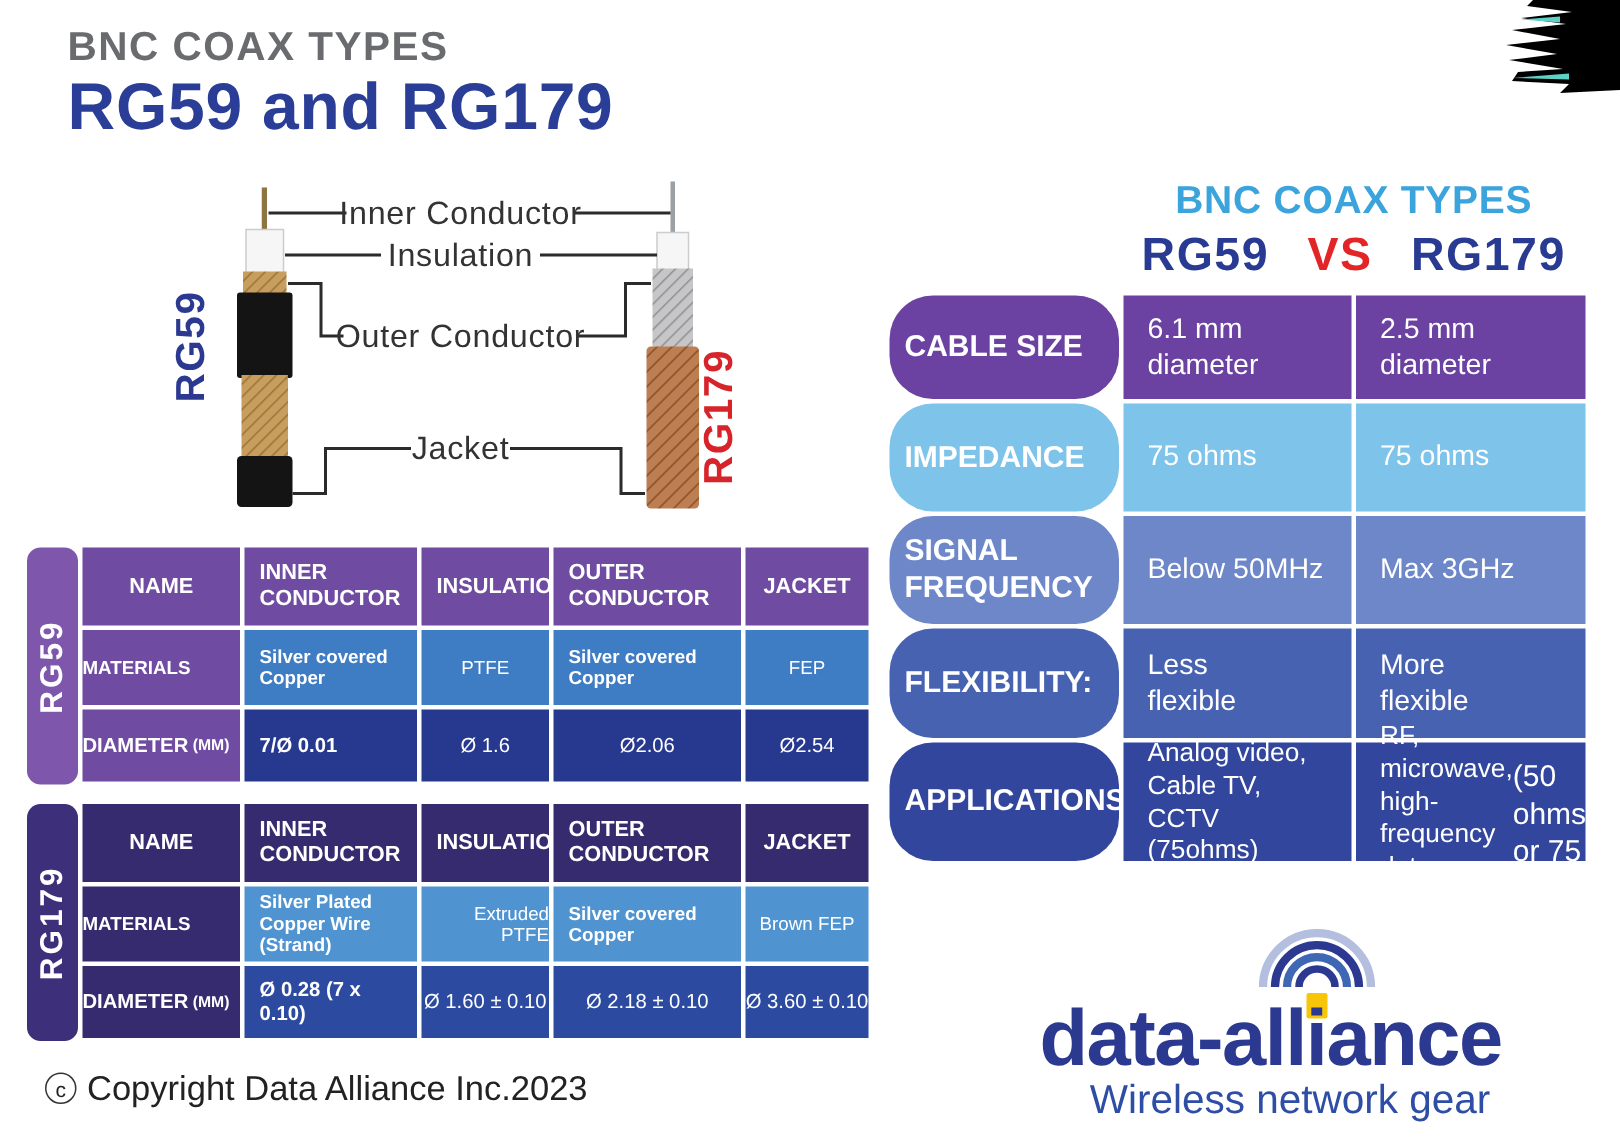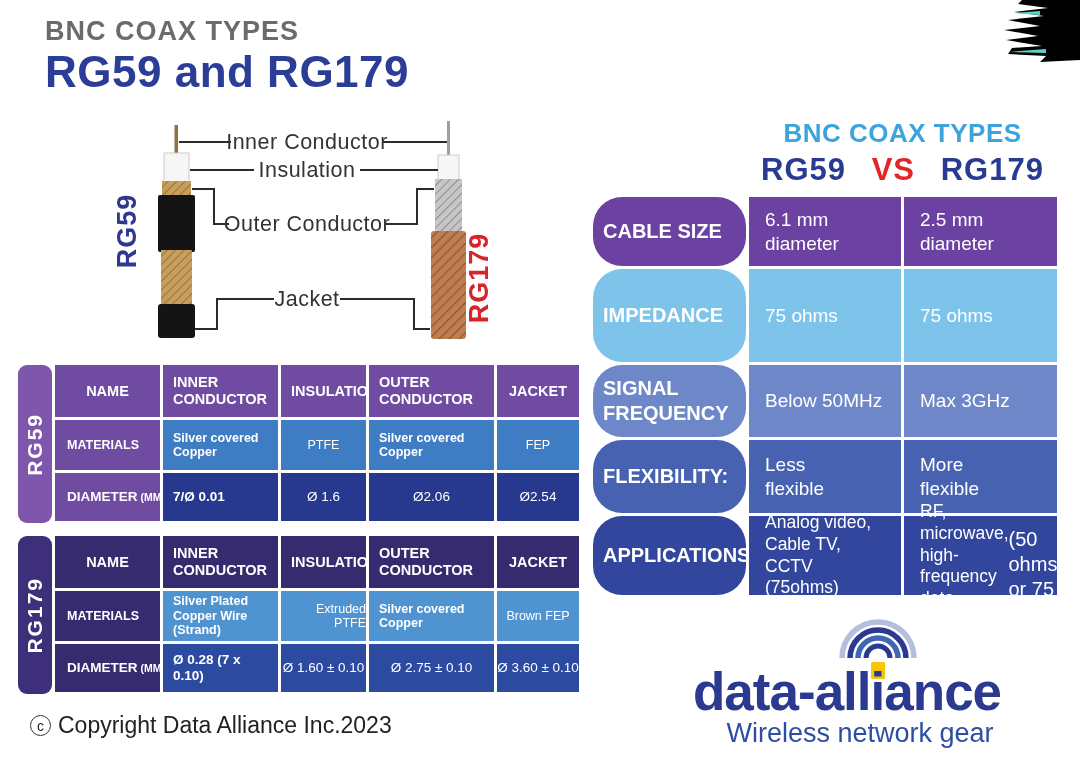--- a/index.html
+++ b/index.html
@@ -35,38 +35,38 @@
   .m-row .tcell { height:50px; font-size:12.5px; }
   .d-row .tcell { height:48px; font-size:13.5px; }
   .rg59 .lab  { background:#6f4ba2; }
   .rg59 .mat  { background:#3e7cc3; }
   .rg59 .dia  { background:#27388f; }
   .rg179 .lab { background:#352b6e; }
   .rg179 .mat { background:#4f93d1; }
   .rg179 .dia { background:#2c4ba0; }
   .cen { justify-content:center; text-align:right; }
   .lft { justify-content:flex-start; padding-left:10px; padding-right:6px;font-weight:bold; }
-  .lab-l { justify-content:flex-start; padding-left:12px; font-weight:bold; font-size:14.5px; }
+  .lab-l { justify-content:flex-start; font-weight:bold; font-size:14.5px; }
   .unit { font-size:10.5px; margin-left:3px; }
 
   
   .comp-header { position:absolute; left:748px; top:118px; width:309px; text-align:center; }
   .comp-kicker { font-size:26px; font-weight:bold; color:#3ba4dd; letter-spacing:0.5px; }
   .comp-vs-line { font-size:31px; font-weight:800; margin-top:3px; letter-spacing:1px; }
   .vs-navy { color:#283a92; }
   .vs-red { color:#e32527; margin:0 16px;text-align:right; }
 
   .comp-table { position:absolute; left:593px; top:197px; width:464px; }
   .crow { display:grid; grid-template-columns:153px 152px 153px; column-gap:3px; margin-bottom:3px; }
   .ccell { display:flex; align-items:center; color:#ffffff; }
   .clabel { font-size:20px; font-weight:bold; padding-left:10px; line-height:1.25;border-radius:29px; }
   .cval { font-size:19px; font-weight:500; padding-left:16px; padding-right:8px;
           white-space:pre-line; line-height:1.25; }
   .row-size .ccell { height:69px; background:#6b42a2; }
-  .row-imp .ccell  { height:93px; background:#7dc3ea; }
+  .row-imp .ccell  { height:72px; background:#7dc3ea; }
   .row-freq .ccell { height:72px; background:#6d87c9; }
   .row-flex .ccell { height:73px; background:#4862b2; }
   .row-app .ccell  { height:79px; background:#32469d; }
   .row-app .cval { font-size:17.5px; }
   .note-small { font-size:20px;margin-top:42px; }
 
   
   #logo-svg { position:absolute; left:655px; top:582px; }
   .logo-word { font-size:53px; font-weight:bold; fill:#2b3990; letter-spacing:-1px; }
   .logo-tag { font-size:27px; fill:#2e4da5; }
@@ -191,21 +191,21 @@
       <div class="tcell mat lft">Silver covered Copper</div>
       <div class="tcell mat cen">Brown FEP</div>
     </div>
     <div class="trow d-row">
       <div class="tcell lab lab-l">
         <span>DIAMETER</span>
         <span class="unit">(MM)</span>
       </div>
       <div class="tcell dia lft">Ø 0.28 (7 x 0.10)</div>
       <div class="tcell dia cen">Ø 1.60 ± 0.10</div>
-      <div class="tcell dia cen">Ø 2.75 ± 0.10</div>
+      <div class="tcell dia cen">Ø 2.18 ± 0.10</div>
       <div class="tcell dia cen">Ø 3.60 ± 0.10</div>
     </div>
   </div>
 
   <div class="comp-header">
     <div class="comp-kicker">BNC COAX TYPES</div>
     <div class="comp-vs-line">
       <span class="vs-navy">RG59</span>
       <span class="vs-red">VS</span>
       <span class="vs-navy">RG179</span>

